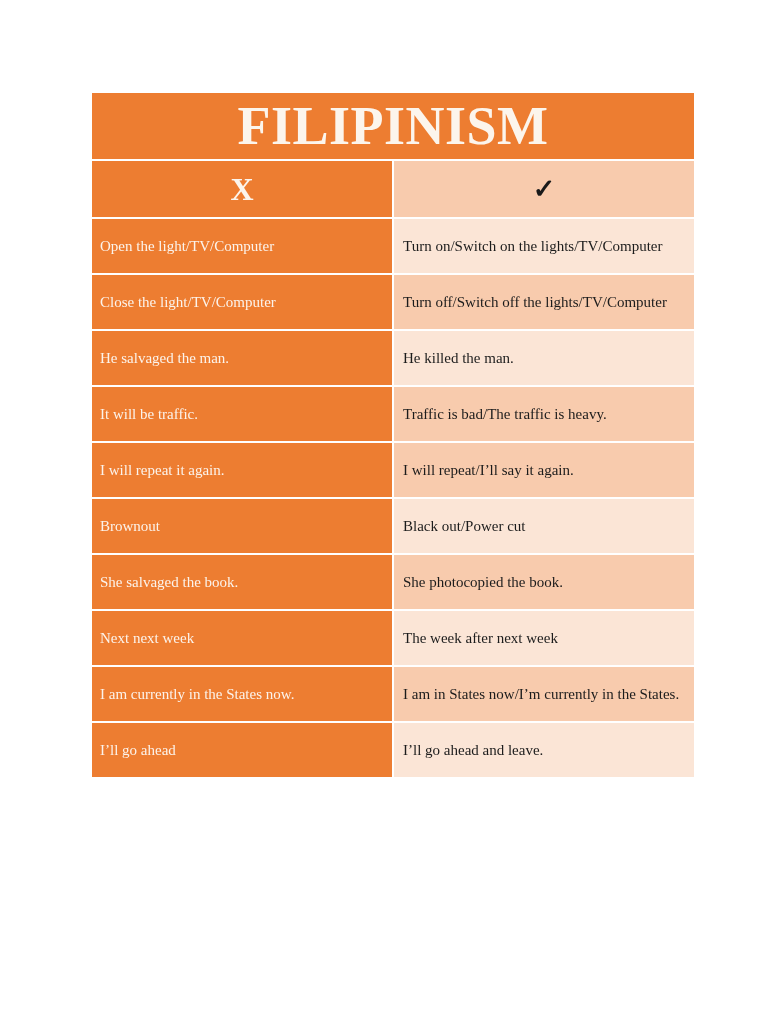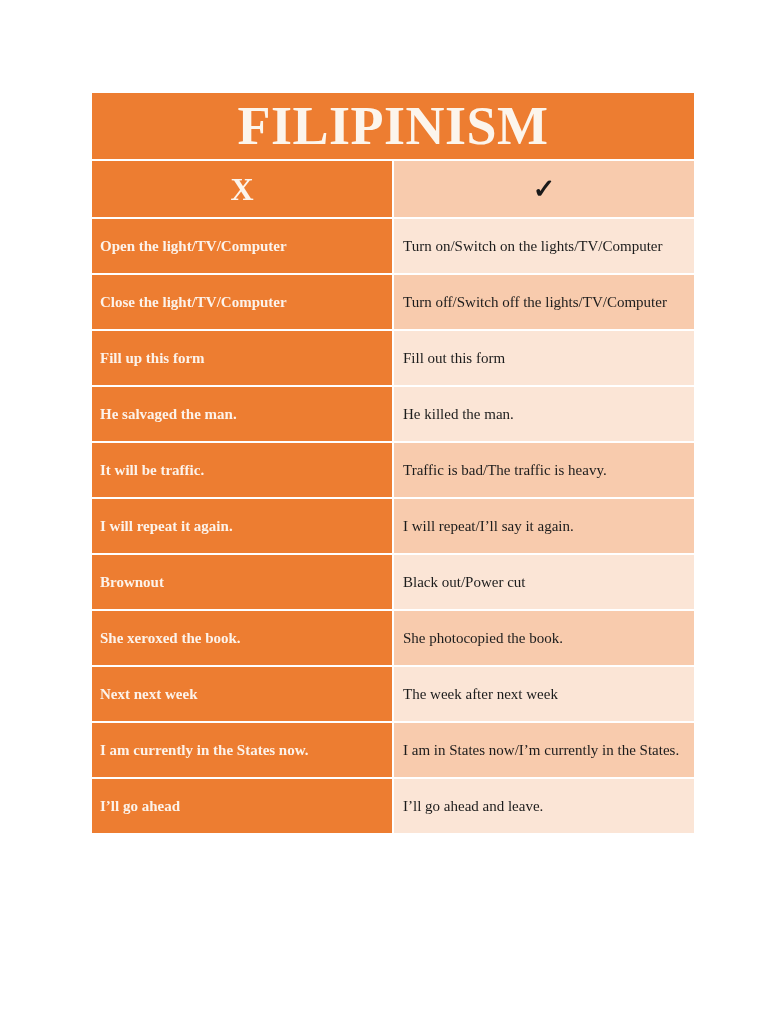--- a/index.html
+++ b/index.html
@@ -55,21 +55,21 @@
     font-weight: bold;
     font-size: 27px;
   }
   tr.data-row td {
     height: 52px;
     font-size: 15px;
   }
   .cell-wrong {
     background: #ED7D31;
     color: #FCF3EB;
-    font-weight: bold;
+    font-weight: normal;
     padding-left: 8px;
   }
   .cell-correct {
     color: #1c1c1c;
     padding-left: 9px;
   }
   tr.band-light .cell-correct { background: #FBE5D6; margin-top: 14px; }
   tr.band-dark  .cell-correct { background: #F8CBAD; }
 </style>
 </head>
@@ -94,24 +94,20 @@
   <tr class="data-row band-light">
     <td class="cell-wrong">Open the light/TV/Computer</td>
     <td class="cell-correct">Turn on/Switch on the lights/TV/Computer</td>
   </tr>
 
   <tr class="data-row band-dark">
     <td class="cell-wrong">Close the light/TV/Computer</td>
     <td class="cell-correct">Turn off/Switch off the lights/TV/Computer</td>
   </tr>
 
-  <tr class="data-row band-light">
-    <td class="cell-wrong">Fill up this form</td>
-    <td class="cell-correct">Fill out this form</td>
-  </tr>
 
   <tr class="data-row band-light">
     <td class="cell-wrong">He salvaged the man.</td>
     <td class="cell-correct">He killed the man.</td>
   </tr>
 
   <tr class="data-row band-dark">
     <td class="cell-wrong">It will be traffic.</td>
     <td class="cell-correct">Traffic is bad/The traffic is heavy.</td>
   </tr>
@@ -122,21 +118,21 @@
   </tr>
 
   <tr class="data-row band-light">
     <td class="cell-wrong">Brownout</td>
     <td class="cell-correct">Black out/Power cut</td>
   </tr>
 
 
 
   <tr class="data-row band-dark">
-    <td class="cell-wrong">She xeroxed the book.</td>
+    <td class="cell-wrong">She salvaged the book.</td>
     <td class="cell-correct">She photocopied the book.</td>
   </tr>
 
   <tr class="data-row band-light">
     <td class="cell-wrong">Next next week</td>
     <td class="cell-correct">The week after next week</td>
   </tr>
 
   <tr class="data-row band-dark">
     <td class="cell-wrong">I am currently in the States now.</td>

